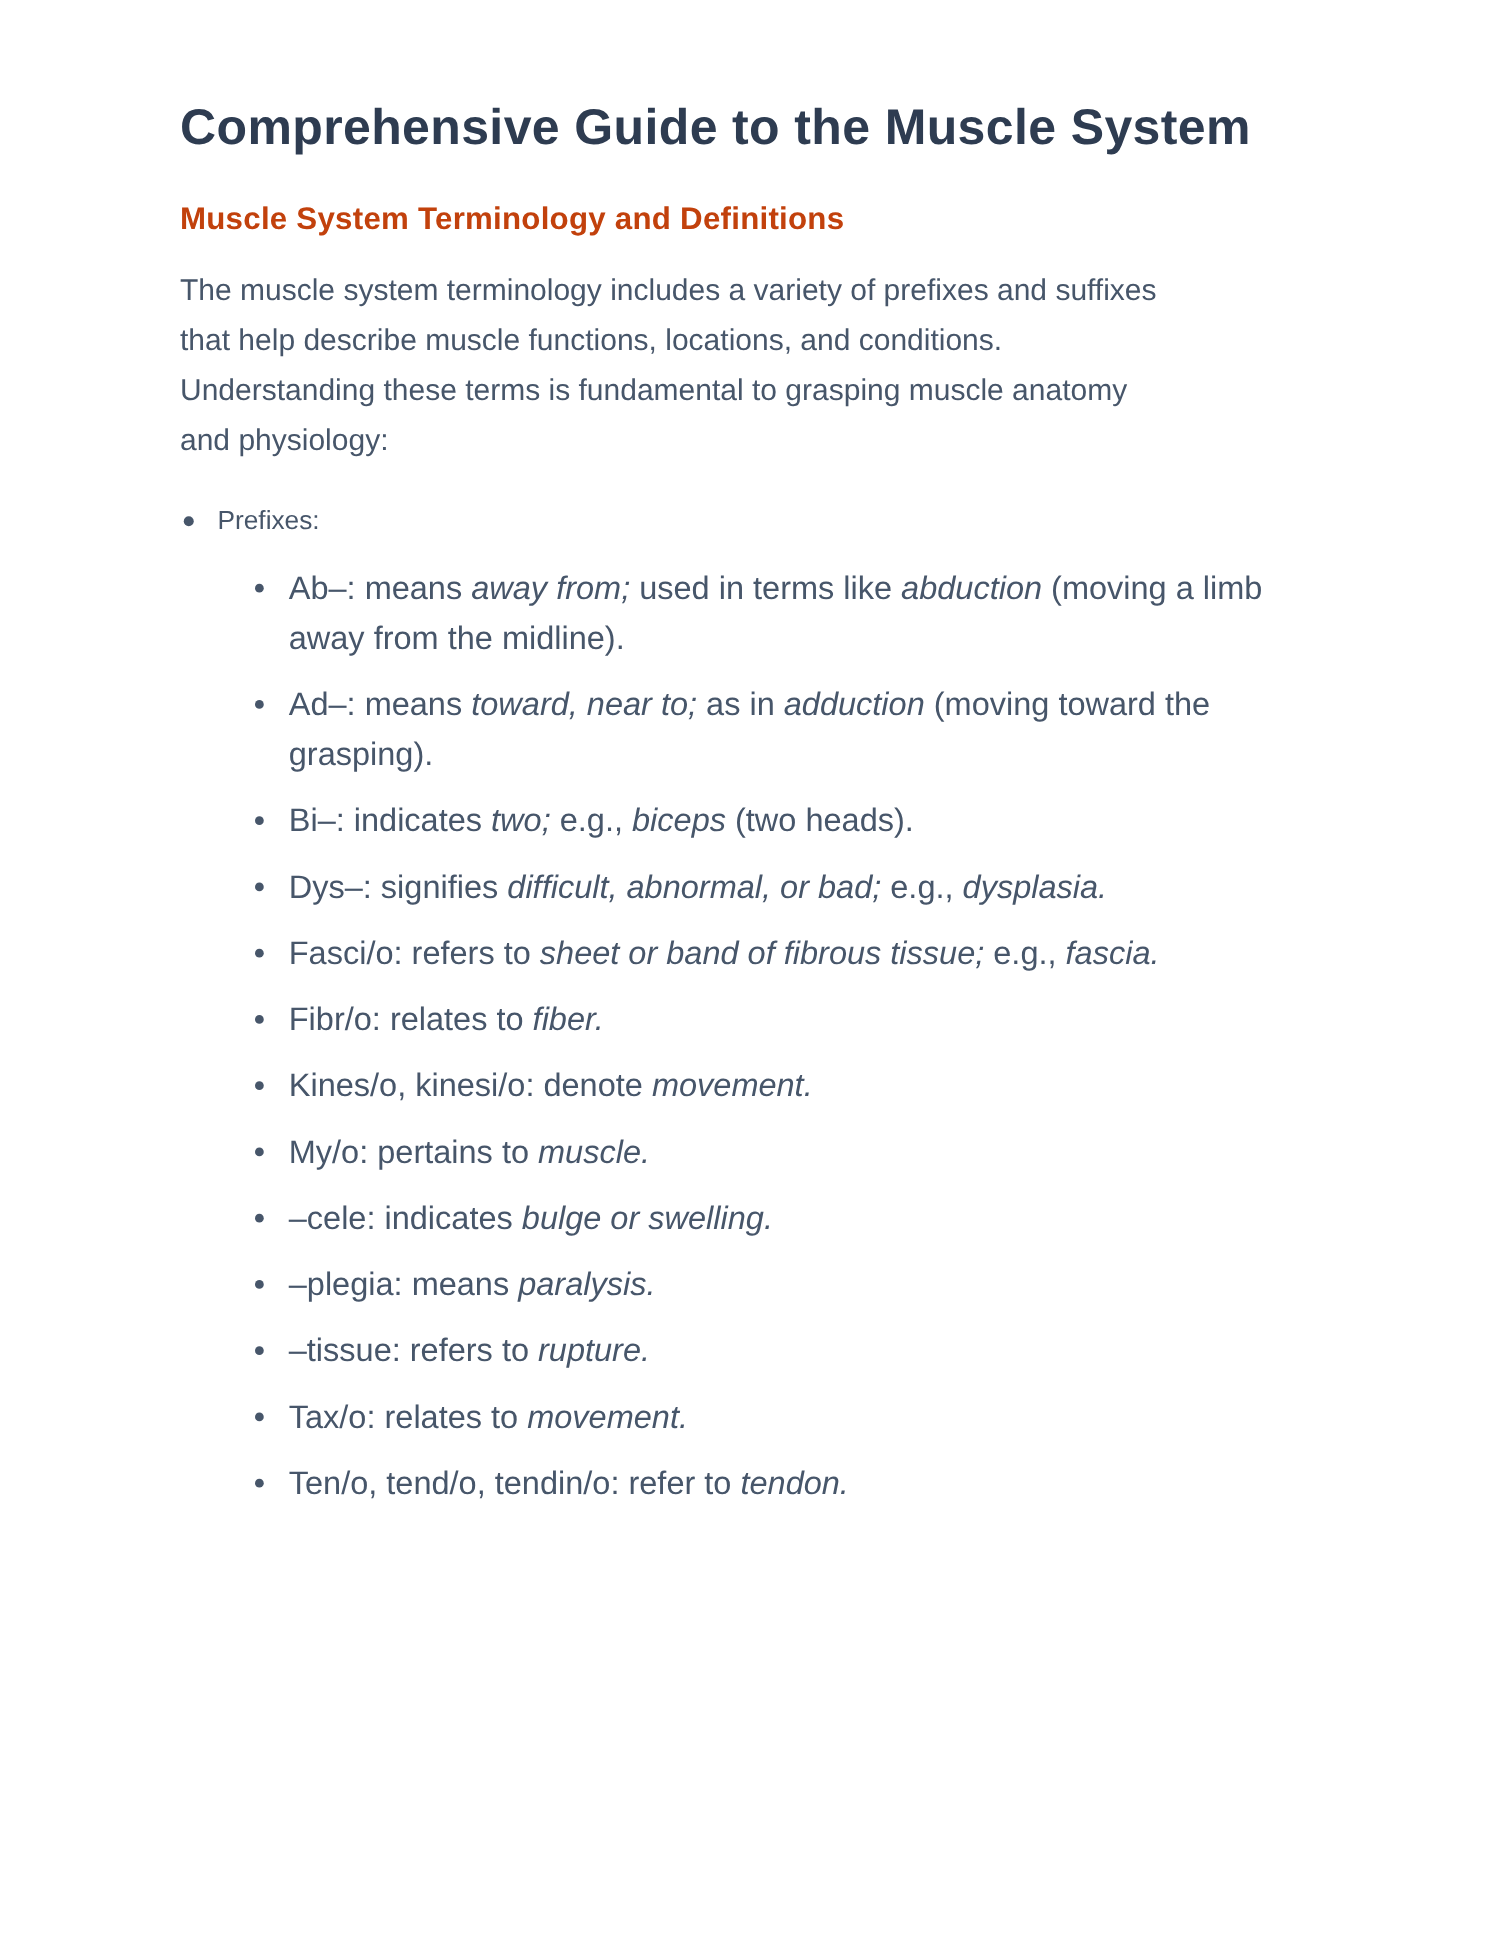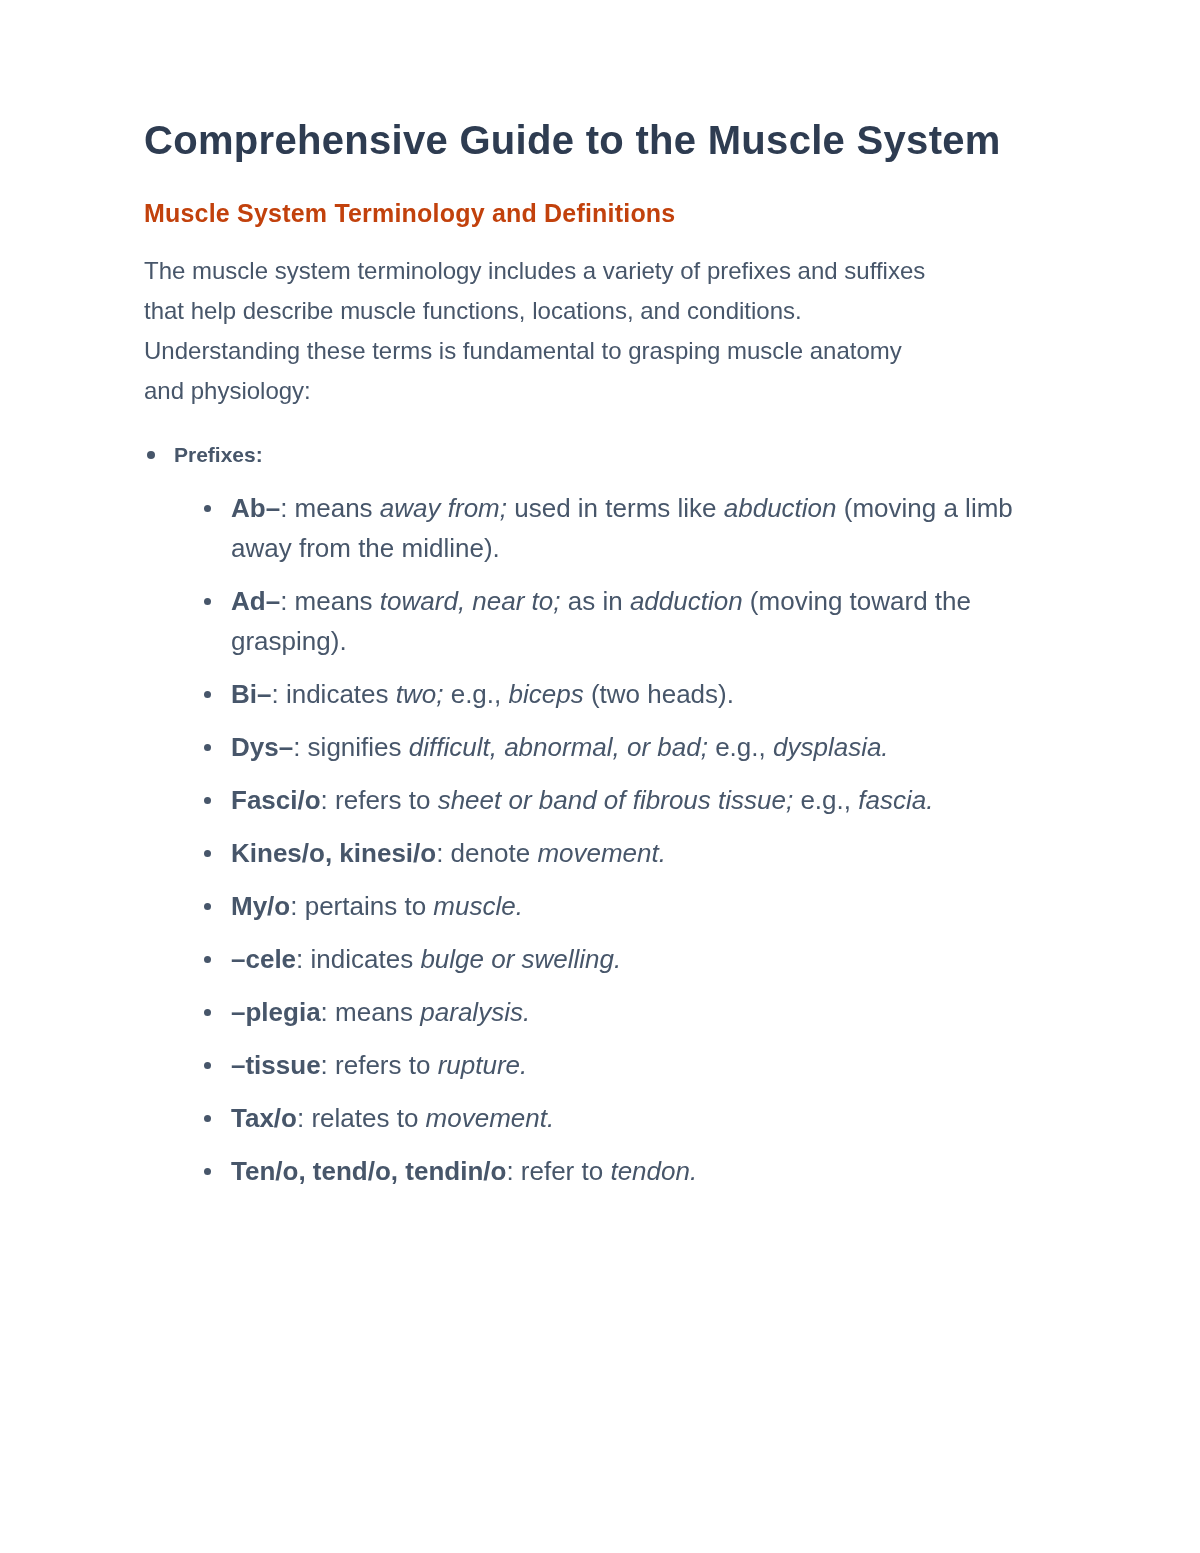--- a/index.html
+++ b/index.html
@@ -4,21 +4,21 @@
 <style>
   * { margin: 0; padding: 0; box-sizing: border-box; }
   html, body { background: #ffffff; }
   body {
     width: 1200px;
     min-height: 1553px;
     font-family: "Liberation Sans", sans-serif;
     color: #47566a;
   }
   .page {
-    padding: 108px 144px 120px 144px;
+    padding: 70px 144px 120px 144px;
     max-width: 1200px;
   }
   h1.doc-title {
     font-size: 40px;
     line-height: 1.6;
     font-weight: 700;
     letter-spacing: 0.3px;
     color: #2e3c51;
     max-width: 920px;
     margin-bottom: 24px;
@@ -71,21 +71,21 @@
   ul.sub-list > li::before {
     content: "";
     position: absolute;
     left: 3px;
     top: 17px;
     width: 7px;
     height: 7px;
     border-radius: 50%;
     background: #47566a;
   }
-  .b { font-weight: 700; }
+  .b { font-weight: 400; }
   .i { font-style: italic; }
 </style>
 </head>
 <body>
 
 <div class="page">
   <h1 class="doc-title">Comprehensive Guide to the Muscle System</h1>
 
   <h2 class="section-heading">Muscle System Terminology and Definitions</h2>
 
@@ -96,20 +96,21 @@
 
   <ul class="top-list">
     <li>
       <span class="li-label"><span class="b">Prefixes:</span></span>
       <ul class="sub-list">
           <li><span class="b">Ab–</span><span>: means </span><span class="i">away from;</span><span> used in terms like </span><span class="i">abduction</span><span> (moving a limb</span><br><span>away from the midline).</span></li>
           <li><span class="b">Ad–</span><span>: means </span><span class="i">toward, near to;</span><span> as in </span><span class="i">adduction</span><span> (moving toward the</span><br><span>grasping).</span></li>
           <li><span class="b">Bi–</span><span>: indicates </span><span class="i">two;</span><span> e.g., </span><span class="i">biceps</span><span> (two heads).</span></li>
           <li><span class="b">Dys–</span><span>: signifies </span><span class="i">difficult, abnormal, or bad;</span><span> e.g., </span><span class="i">dysplasia.</span></li>
           <li><span class="b">Fasci/o</span><span>: refers to </span><span class="i">sheet or band of fibrous tissue;</span><span> e.g., </span><span class="i">fascia.</span></li>
+          <li><span class="b">Fibr/o</span><span>: relates to </span><span class="i">fiber.</span></li>
           <li><span class="b">Kines/o, kinesi/o</span><span>: denote </span><span class="i">movement.</span></li>
           <li><span class="b">My/o</span><span>: pertains to </span><span class="i">muscle.</span></li>
           <li><span class="b">–cele</span><span>: indicates </span><span class="i">bulge or swelling.</span></li>
           <li><span class="b">–plegia</span><span>: means </span><span class="i">paralysis.</span></li>
           <li><span class="b">–tissue</span><span>: refers to </span><span class="i">rupture.</span></li>
           <li><span class="b">Tax/o</span><span>: relates to </span><span class="i">movement.</span></li>
           <li><span class="b">Ten/o, tend/o, tendin/o</span><span>: refer to </span><span class="i">tendon.</span></li>
         </ul>
     </li>
   </ul>

